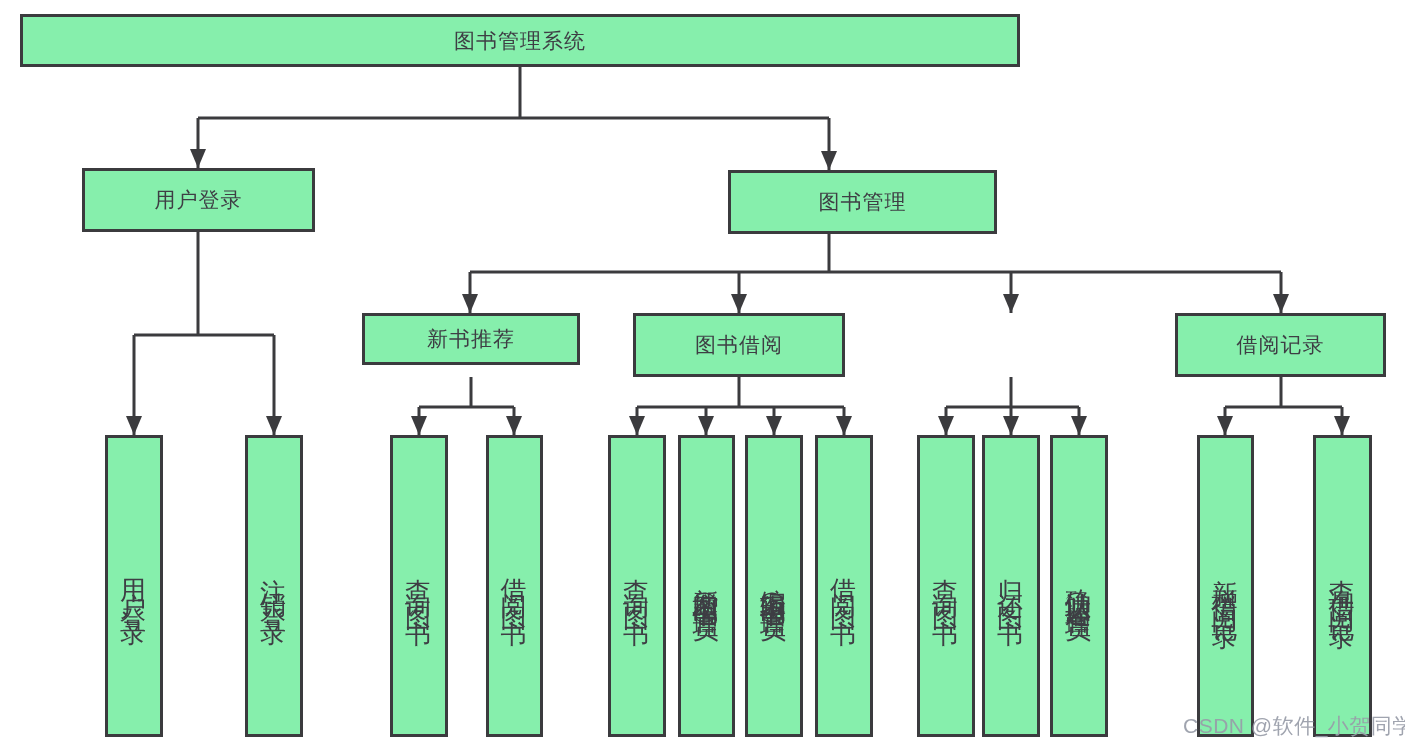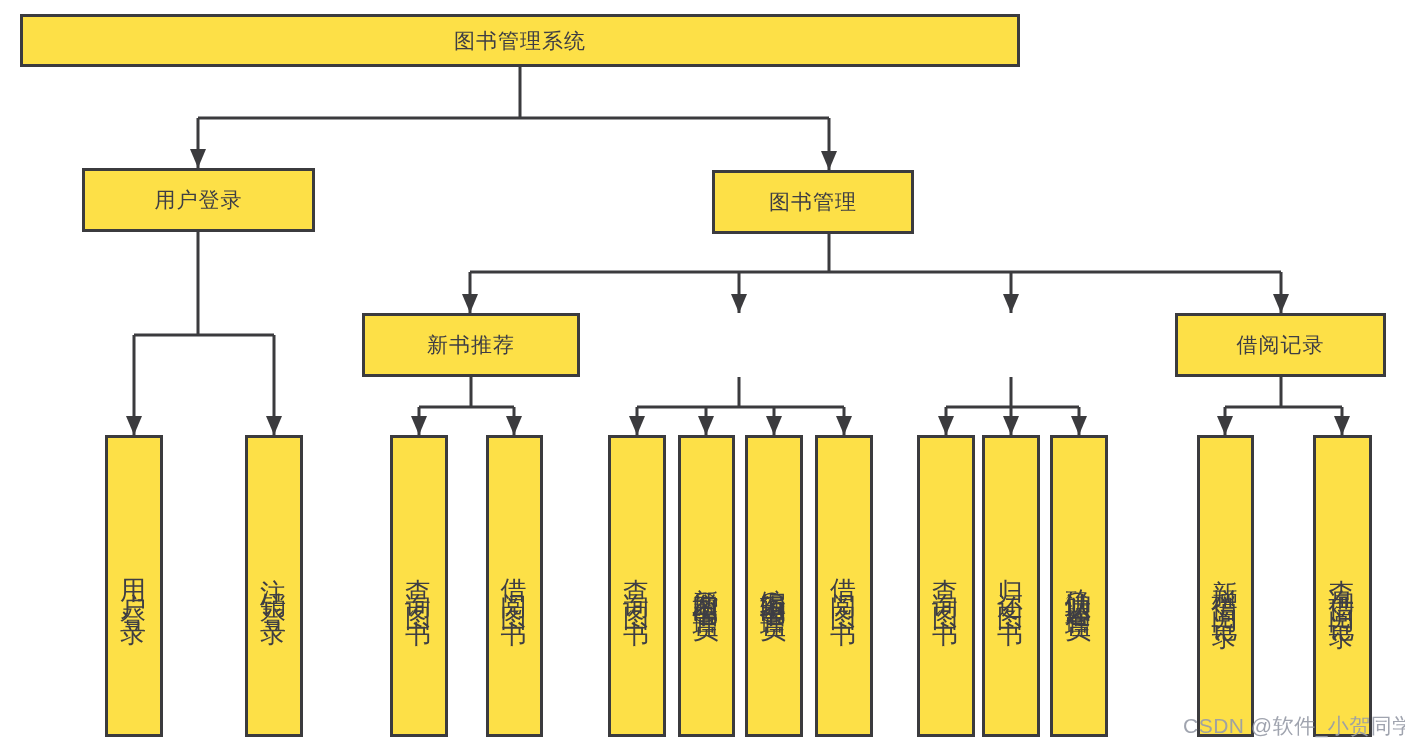--- a/index.html
+++ b/index.html
@@ -7,21 +7,21 @@
     position:relative;
     width:1405px;height:747px;
     background:#ffffff;
     font-family:"Liberation Sans","DejaVu Sans",sans-serif;
     overflow:hidden;
   }
   #connectors{position:absolute;left:0;top:0;z-index:1;}
   .node{
     position:absolute;
     box-sizing:border-box;
-    background:#fde047;
+    background:#86efac;
     border:3px solid #3b3b3e;
     display:flex;
     align-items:center;
     justify-content:center;
     z-index:2;
   }
   .label-h{
     color:#3e3e44;
     font-size:21px;
     letter-spacing:1px;
@@ -92,26 +92,29 @@
     </g>
   </svg>
 
   <div class="node" style="left:20px;top:14px;width:1000px;height:53px">
     <span class="label-h">图书管理系统</span>
   </div>
 
   <div class="node" style="left:82px;top:168px;width:233px;height:64px">
     <span class="label-h">用户登录</span>
   </div>
-  <div class="node" style="left:712px;top:170px;width:202px;height:64px">
+  <div class="node" style="left:728px;top:170px;width:269px;height:64px">
     <span class="label-h">图书管理</span>
   </div>
 
-  <div class="node" style="left:362px;top:313px;width:218px;height:64px">
+  <div class="node" style="left:362px;top:313px;width:218px;height:52px">
     <span class="label-h">新书推荐</span>
+  </div>
+  <div class="node" style="left:633px;top:313px;width:212px;height:64px">
+    <span class="label-h">图书借阅</span>
   </div>
   <div class="node" style="left:1175px;top:313px;width:211px;height:64px">
     <span class="label-h">借阅记录</span>
   </div>
 
   <div class="node" style="left:105px;top:435px;width:58px;height:302px">
     <span class="label-v v-short">用户登录</span>
   </div>
   <div class="node" style="left:245px;top:435px;width:58px;height:302px">
     <span class="label-v v-short">注销登录</span>

